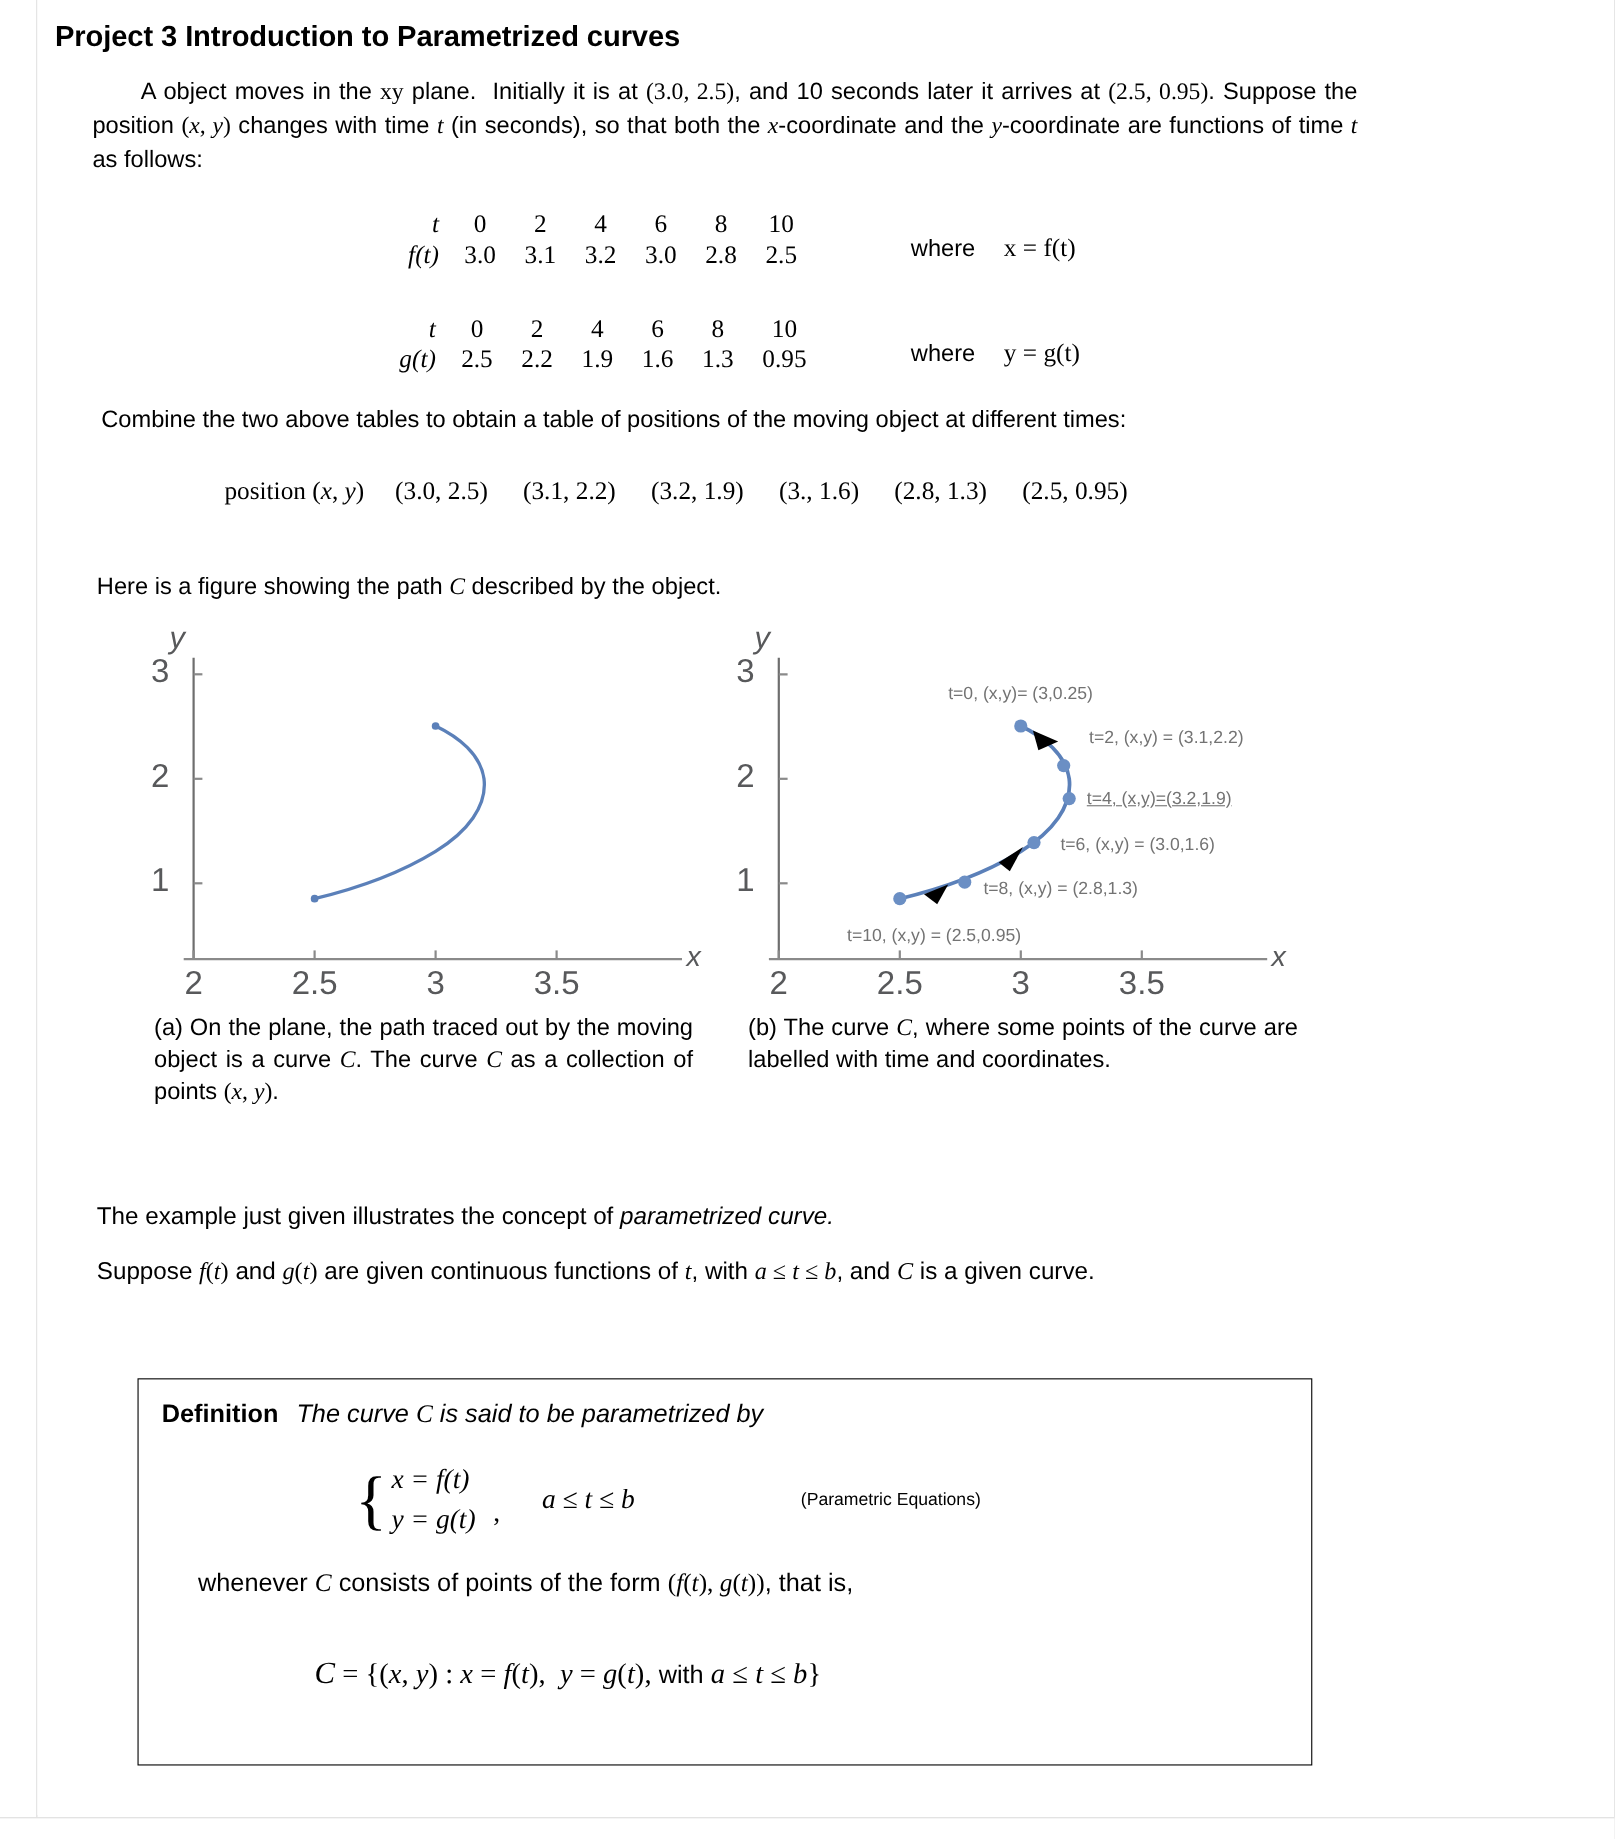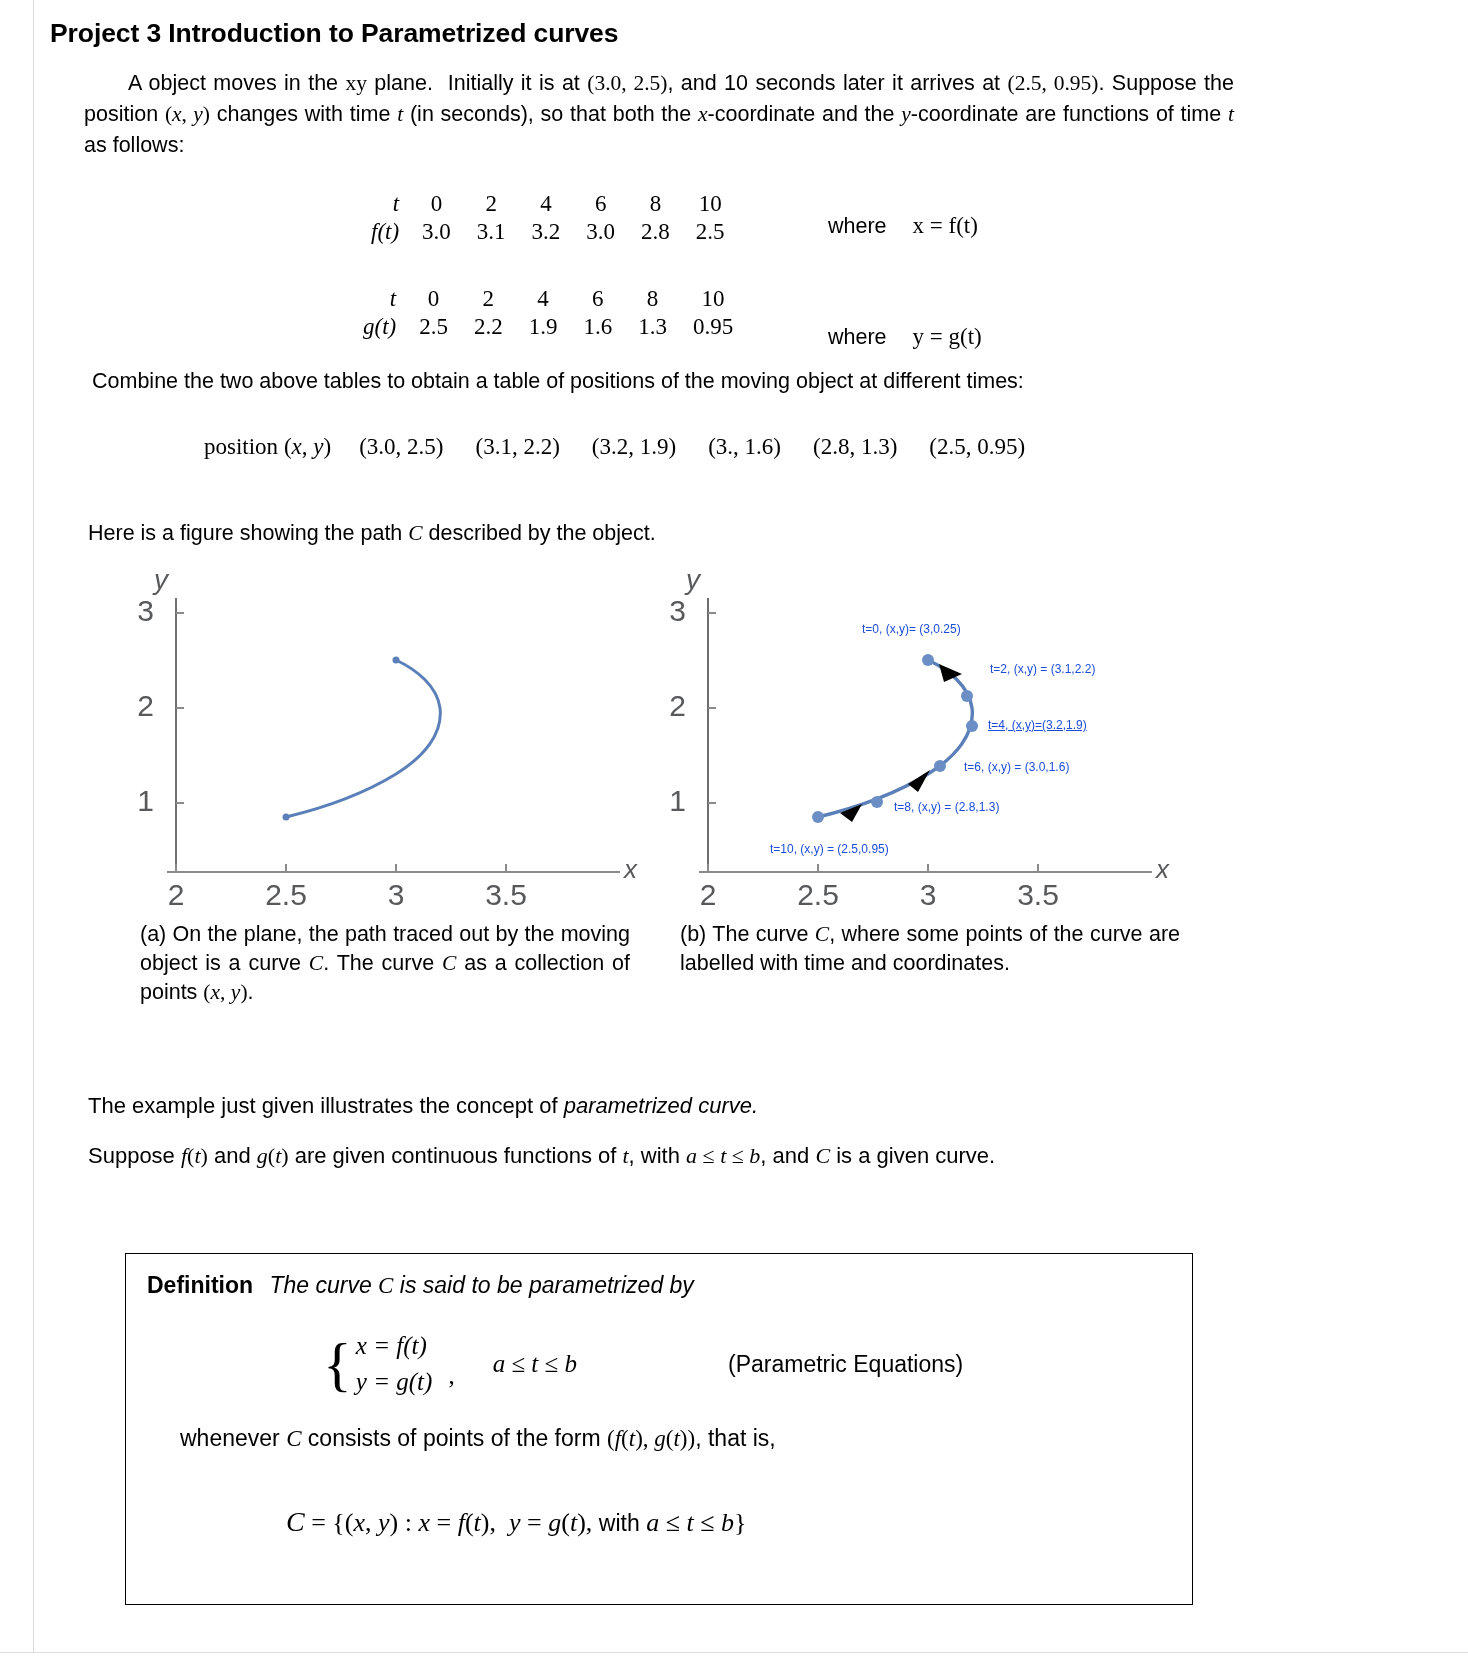--- a/index.html
+++ b/index.html
@@ -122,22 +122,22 @@
   .xtick {
     position: absolute;
     font-family: "Liberation Sans", sans-serif;
     font-size: 30px;
     color: #58595b;
     text-align: center;
   }
   .annot {
     position: absolute;
     font-family: "Liberation Sans", sans-serif;
-    font-size: 12px;
-    color: #1d4ed8;
+    font-size: 16px;
+    color: #737373;
     white-space: nowrap;
   }
   .caption {
     position: absolute;
     font-size: 21.5px;
     line-height: 29px;
     text-align: justify;
   }
 
   .bodytext {
@@ -246,21 +246,21 @@
         <td>2.5</td>
         <td>2.2</td>
         <td>1.9</td>
         <td>1.6</td>
         <td>1.3</td>
         <td>0.95</td>
       </tr>
     </tbody>
       </table>
   </div>
-  <div class="whereblk" style="left:828px; top:324px;text-align:right;">
+  <div class="whereblk" style="left:828px; top:308px;text-align:right;">
     <span class="wlabel">where</span><span class="weq">y = g(t)</span>
   </div>
 
   <div class="para" style="left:92px; top:366px; width:1200px;">Combine the two above tables to obtain a table of positions of the moving object at different times:</div>
 
   <div class="ptable" style="left:204px; top:432px;">
     <table>
       <tbody>
       <tr>
         <td class="rowhead"><span class="mn">position </span><span class="math">(<i>x</i>, <i>y</i>)</span></td>
@@ -385,21 +385,21 @@
     <div class="sysblock">
       <table style="border-collapse:collapse;">
         <tbody>
             <tr>
           <td rowspan="2" style="vertical-align:middle; padding-right:4px;">
             <span class="brace">{</span>
           </td>
           <td style="padding:0 0 4px 0;"><span class="math" style="font-style:italic;">x = f(t)</span></td>
           <td rowspan="2" style="vertical-align:bottom; padding:0 0 6px 16px;"><span>,</span></td>
           <td rowspan="2" style="vertical-align:middle; padding-left:38px;"><span class="math" style="font-style:italic;">a ≤ t ≤ b</span></td>
-          <td rowspan="2" style="vertical-align:middle; padding-left:150px; font-family:'Liberation Sans',sans-serif; font-style:normal; font-size:23px;"><span>(Parametric Equations)</span></td>
+          <td rowspan="2" style="vertical-align:middle; padding-left:150px; font-family:'Liberation Sans',sans-serif; font-style:normal; font-size:16px;"><span>(Parametric Equations)</span></td>
         </tr>
         <tr>
           <td style="padding:4px 0 0 0;"><span class="math" style="font-style:italic;">y = g(t)</span></td>
         </tr>
       </tbody>
         </table>
     </div>
 
     <div class="defline" style="left:54px; top:171px;">
       whenever <span class="mcal">C</span> consists of points of the form <span class="math">(<i>f</i>(<i>t</i>), <i>g</i>(<i>t</i>))</span>, that is,

